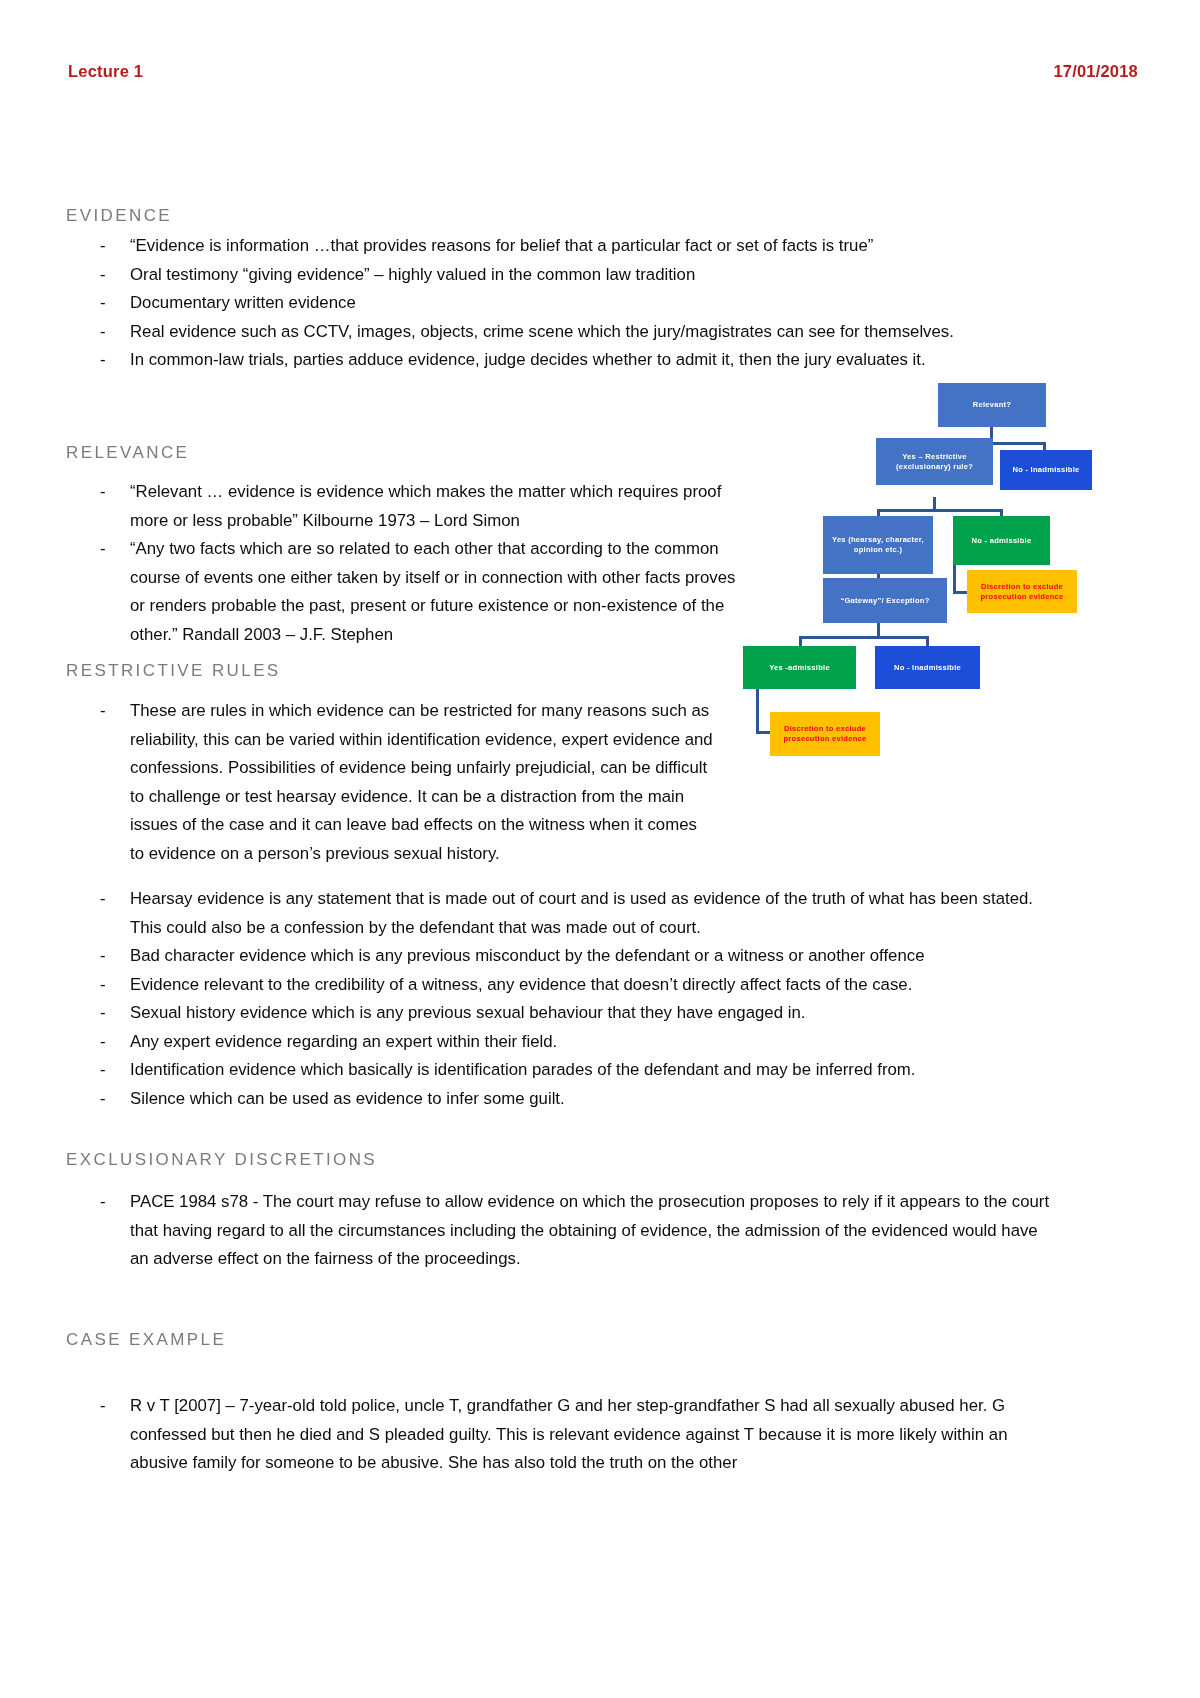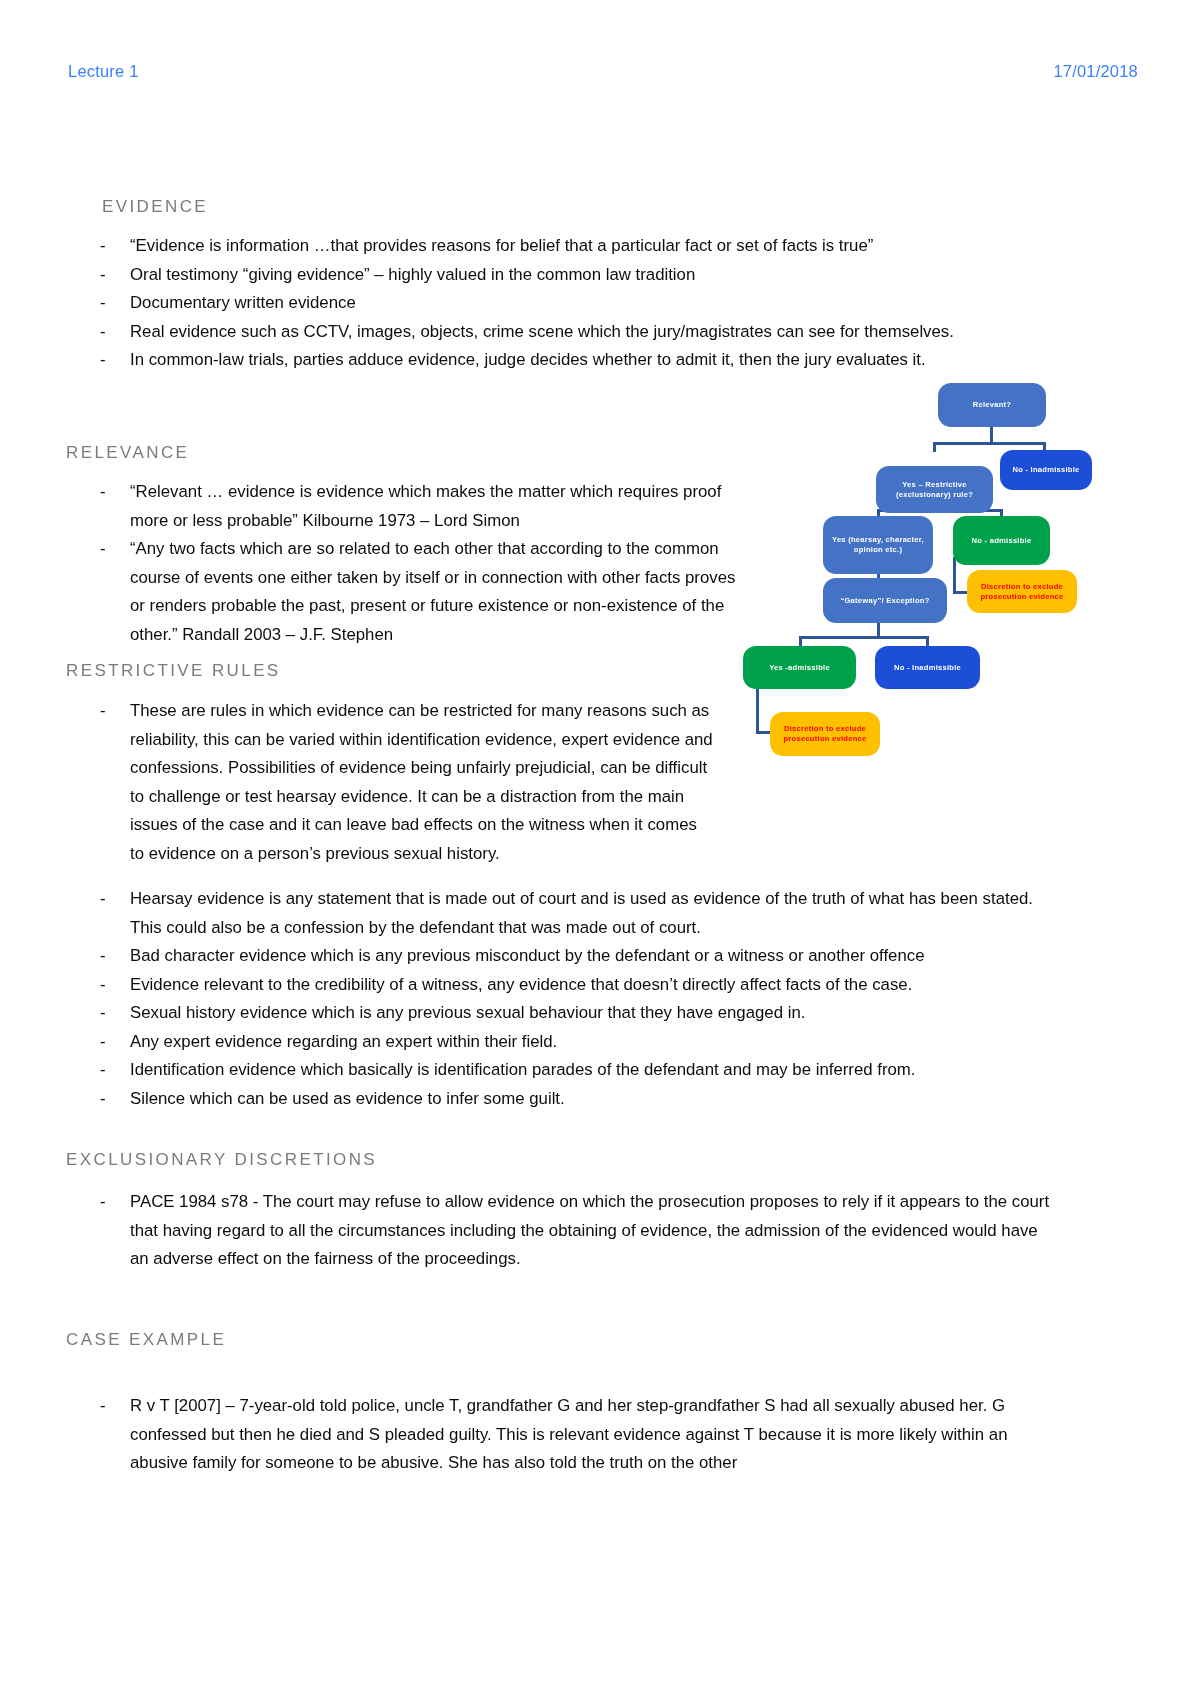--- a/index.html
+++ b/index.html
@@ -24,21 +24,22 @@
   .doc-header {
     position: absolute;
     top: 62px;
     left: 68px;
     right: 62px;
     display: flex;
     justify-content: space-between;
     align-items: flex-start;
     font-size: 16.5px;
     letter-spacing: .2px;
-    color: #3b82f6;
+    color: #b91c1c;
+    font-weight: bold;
   }
 
   .doc-title {
     position: absolute;
     top: 100px;
     left: 66px;
     font-size: 39px;
     font-weight: 400;
     color: #3A63AD;
     letter-spacing: .3px;
@@ -87,58 +88,57 @@
     display: flex;
     align-items: center;
     justify-content: center;
     text-align: center;
     color: #ffffff;
     font-size: 7.6px;
     font-weight: bold;
     line-height: 10px;
     letter-spacing: .25px;
     padding: 2px 3px;
-    border-radius: 13px;
   }
   .fbox.blue   { background: #4472C4; }
   .fbox.red    { background: #1d4ed8; }
   .fbox.green  { background: #00A14B; }
   .fbox.orange { background: #FFC000; color: #FF0000; }
 
   .conn {
     position: absolute;
     background: #2E5596;
   }
   .conn.h { height: 3px; }
   .conn.v { width: 3px; }
 
   
   #b-relevant   { left: 203px; top: 5px;   width: 108px; height: 44px; }
-  #b-yes-rest   { left: 141px; top: 88px;  width: 117px; height: 47px; }
+  #b-yes-rest   { left: 141px; top: 60px;  width: 117px; height: 47px; }
   #b-no-inad1   { left: 265px; top: 72px;  width: 92px;  height: 40px; }
   #b-yes-hear   { left: 88px;  top: 138px; width: 110px; height: 58px; }
   #b-no-adm     { left: 218px; top: 138px; width: 97px;  height: 49px; }
   #b-gateway    { left: 88px;  top: 200px; width: 124px; height: 45px; }
   #b-disc-1     { left: 232px; top: 192px; width: 110px; height: 43px; }
   #b-yes-adm    { left: 8px;   top: 268px; width: 113px; height: 43px; }
   #b-no-inad2   { left: 140px; top: 268px; width: 105px; height: 43px; }
   #b-disc-2     { left: 35px;  top: 334px; width: 110px; height: 44px; }
 </style>
 </head>
 <body>
 
 <div id="page">
 
   <div class="doc-header">
     <span>Lecture 1</span>
     <span>17/01/2018</span>
   </div>
 
 
-  <div class="section-head" style="top:197px;left:66px;margin-left:36px;">EVIDENCE</div>
+  <div class="section-head" style="top:206px;left:66px;">EVIDENCE</div>
 
   <div class="bullets" style="top:232px;left:100px;width:950px;">
     <div class="row">
       <span class="dash">-</span>
       <span class="txt">“Evidence is information …that provides reasons for belief that a particular fact or set of facts is true”</span>
     </div>
     <div class="row">
       <span class="dash">-</span>
       <span class="txt">Oral testimony “giving evidence” – highly valued in the common law tradition</span>
     </div>

